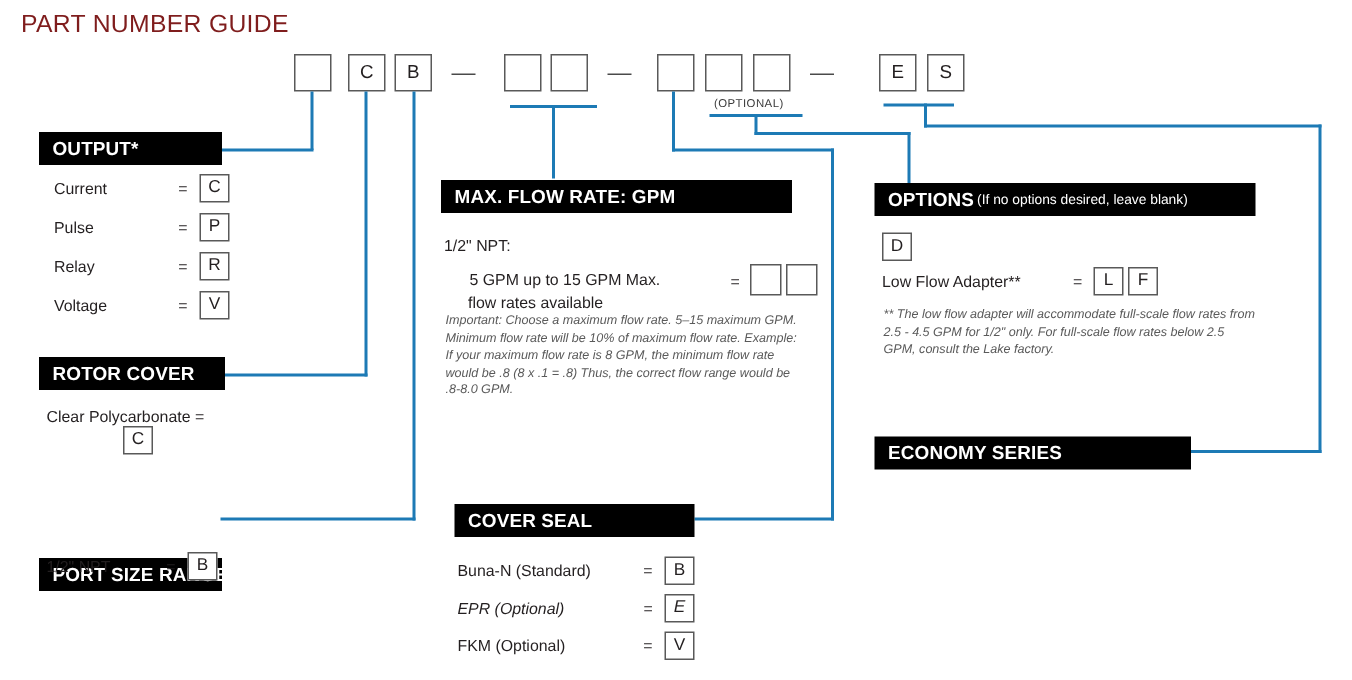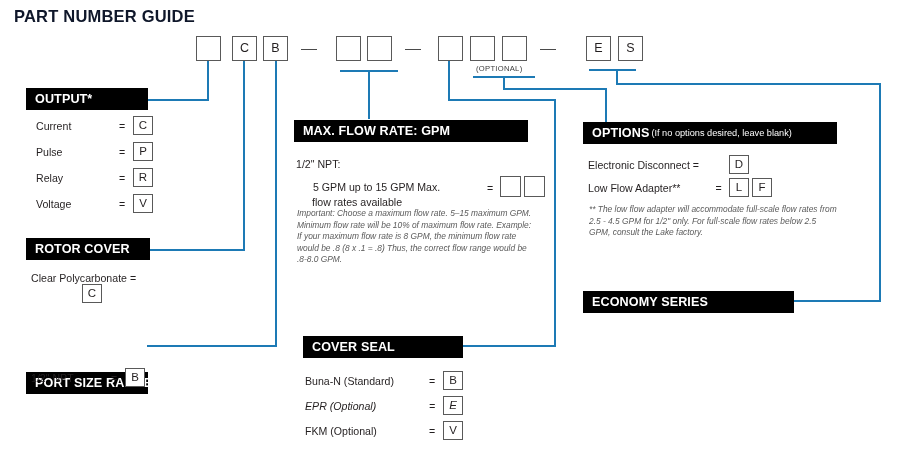--- a/index.html
+++ b/index.html
@@ -9,23 +9,23 @@
     font-family: "Liberation Sans", sans-serif;
     position: relative;
     overflow: hidden;
     color: #231f20;
   }
   #root { position: absolute; inset: 0; }
 
   
   .page-title {
     position: absolute; left: 14px; top: 7px;
-    font-size: 16.5px; font-weight: bold;
+    font-size: 16.5px; font-weight: normal;
     letter-spacing: 0.2px;
-    color: #0f172a;
+    color: #7f1d1d;
   }
 
   
   .code-box {
     position: absolute;
     width: 25px; height: 25px;
     border: 1.2px solid #595959;
     background: #fff;
     font-size: 12.5px;
     line-height: 23px;
@@ -220,21 +220,20 @@
   <div class="static-txt" style="left:487px; top:182px;">=</div>
   <div class="vbox" style="position:absolute; left:500px; top:176px; width:21px; height:21px; line-height:19px;"></div>
   <div class="vbox" style="position:absolute; left:524px; top:176px; width:21px; height:21px; line-height:19px;"></div>
   <div class="note" style="left:297px; top:208px; width:238px;">Important: Choose a maximum flow rate. 5–15 maximum GPM. Minimum flow rate will be 10% of maximum flow rate. Example: If your maximum flow rate is 8 GPM, the minimum flow rate would be .8 (8 x .1 = .8) Thus, the correct flow range would be .8-8.0 GPM.</div>
 
   <div class="hdr" style="left:583px; top:122px; width:254px;">
     <span>OPTIONS</span>
     <span class="sub">(If no options desired, leave blank)</span>
   </div>
   <div class="row" style="left:588px; top:155px;">
-    <span class="lbl" style="width:141px;">Electronic Disconnect =</span>
     <span class="vbox">D</span>
   </div>
   <div class="row" style="left:588px; top:178px;">
     <span class="lbl" style="width:120px;">Low Flow Adapter**</span>
     <span class="eq" style="width:21px;">=</span>
     <span class="vbox">L</span>
     <span class="vbox" style="margin-left:3px;">F</span>
   </div>
   <div class="note" style="left:589px; top:204px; width:250px;">** The low flow adapter will accommodate full-scale flow rates from 2.5 - 4.5 GPM for 1/2" only. For full-scale flow rates below 2.5 GPM, consult the Lake factory.</div>
 

